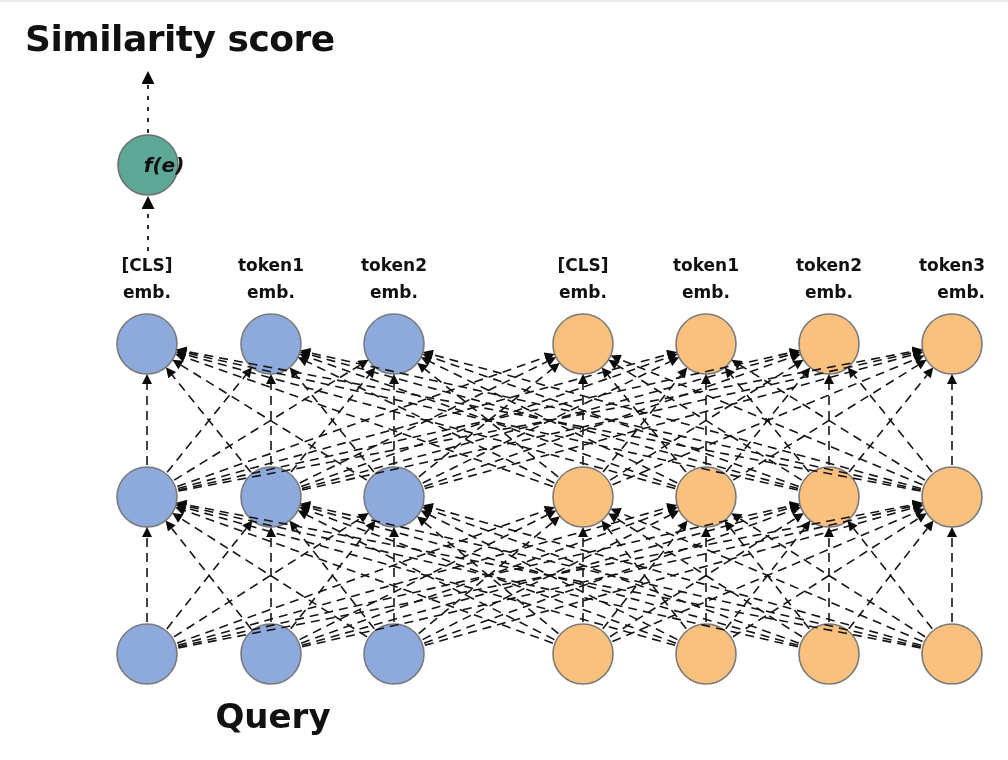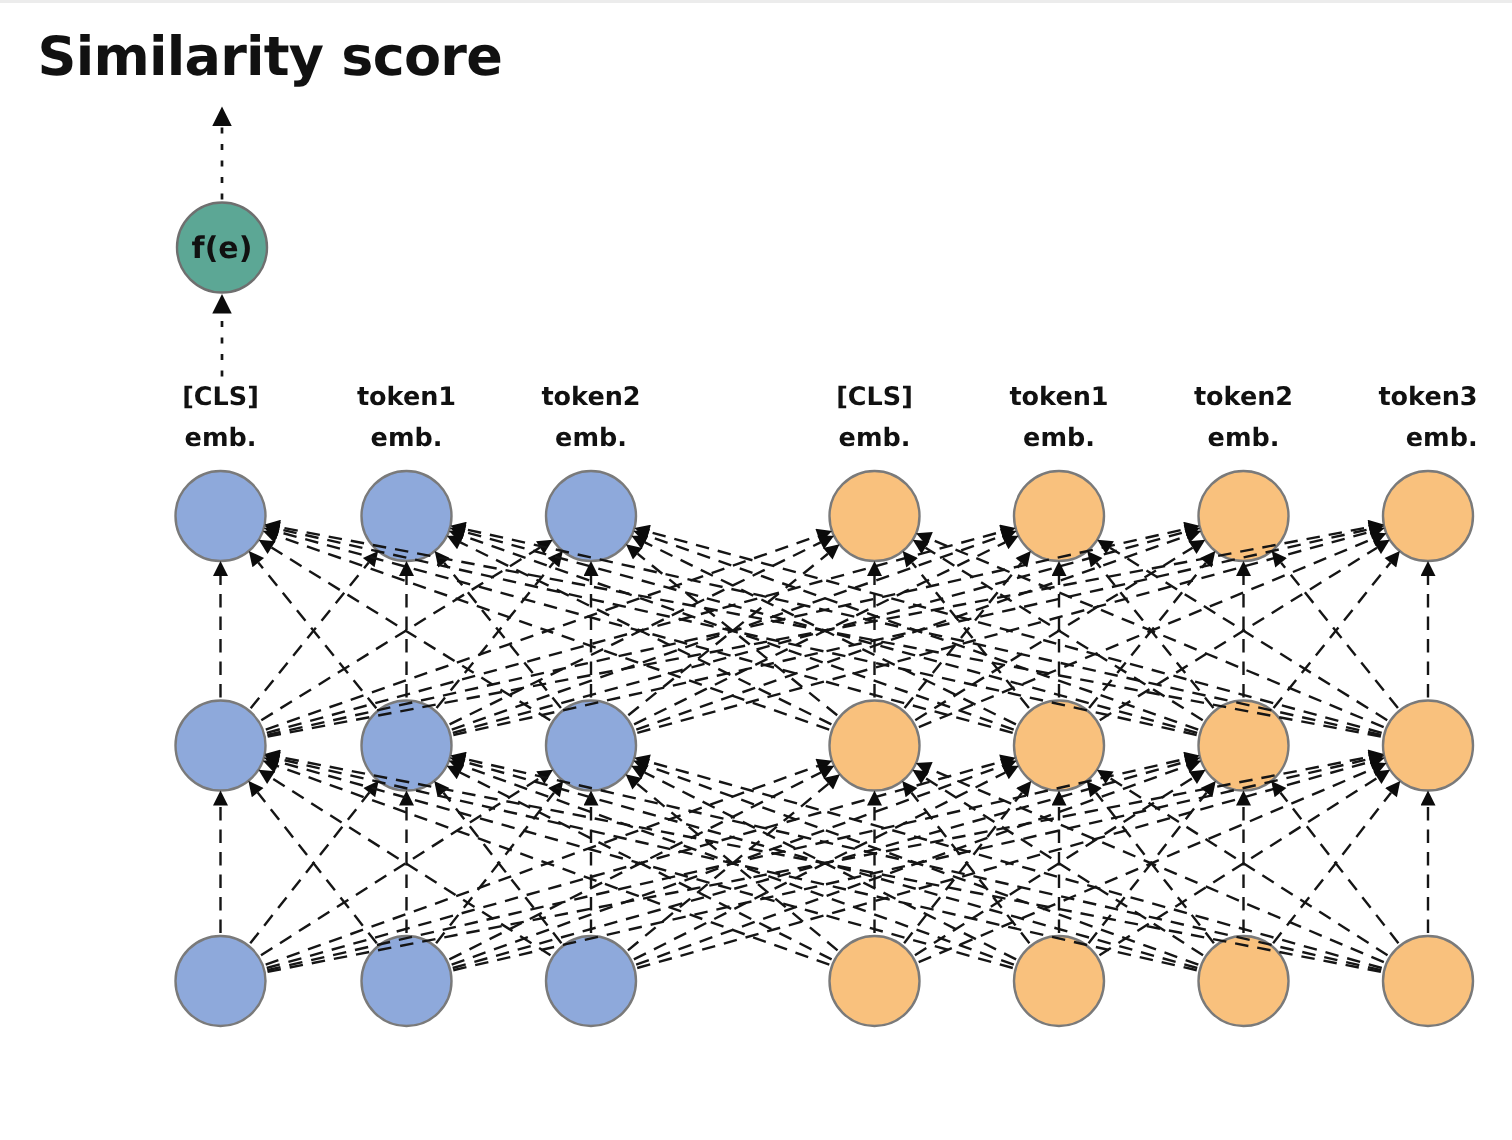--- a/index.html
+++ b/index.html
@@ -178,31 +178,32 @@
         <div>emb.</div>
       </div>
       <div class="col-label" style="left: 271px; top: 250px;">
         <div>token1</div>
         <div>emb.</div>
       </div>
       <div class="col-label" style="left: 394px; top: 250px;">
         <div>token2</div>
         <div>emb.</div>
       </div>
+      <div class="group-label" style="left: 273px; top: 694px;">Query</div>
       <div class="col-label" style="left: 583px; top: 250px;">
         <div>[CLS]</div>
         <div>emb.</div>
       </div>
       <div class="col-label" style="left: 706px; top: 250px;">
         <div>token1</div>
         <div>emb.</div>
       </div>
       <div class="col-label" style="left: 829px; top: 250px;">
         <div>token2</div>
         <div>emb.</div>
       </div>
       <div class="col-label" style="left: 952px; top: 250px; text-align: right;">
         <div>token3</div>
         <div>emb.</div>
       </div>
-      <div class="fe-label" style="left: 148px; top: 163px;">f(e)</div>
+      <div class="fe-label" style="left: 164px; top: 163px; font-style: italic;">f(e)</div>
     </div>
 </div>
 
 </body></html>

